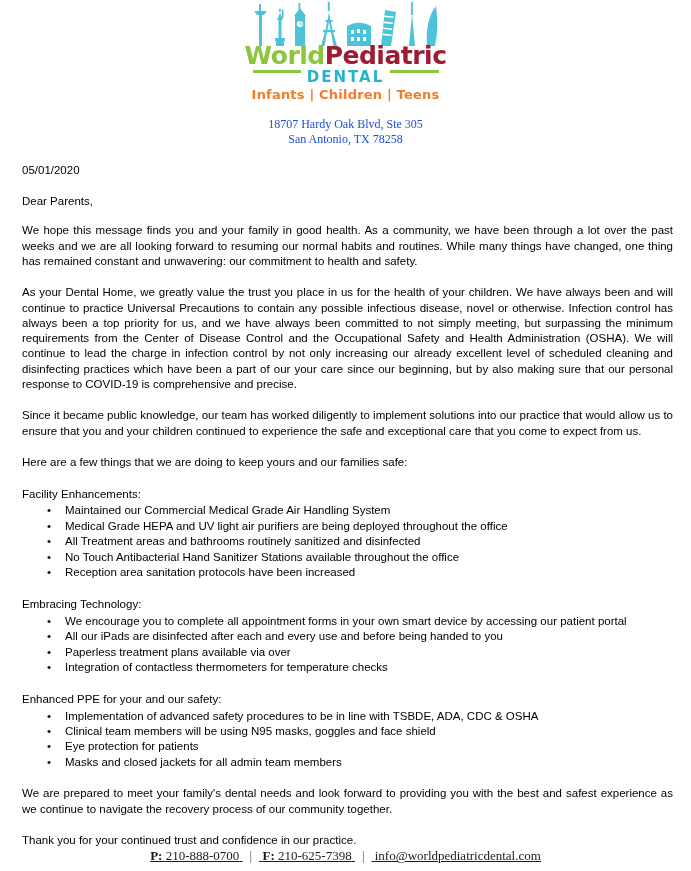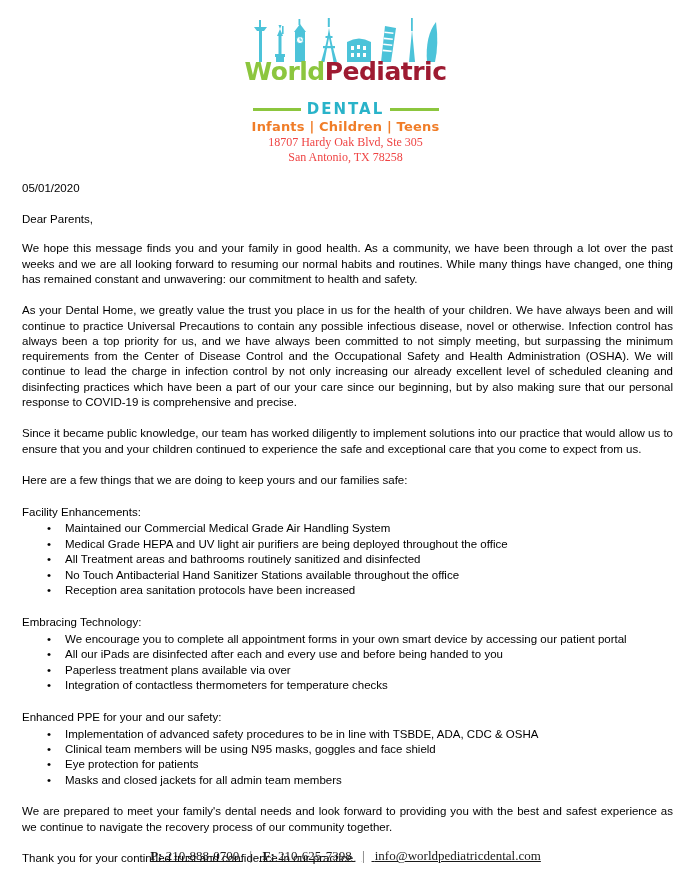--- a/index.html
+++ b/index.html
@@ -13,21 +13,21 @@
     height: 871px;
     font-family: "Liberation Sans", sans-serif;
     color: #000000;
     position: relative;
     overflow: hidden;
   }
 
   
   .letterhead {
     width: 100%;
-    padding-top: 16px;
+    padding-top: 0;
     display: flex;
     flex-direction: column;
     align-items: center;
   }
   .logo-block {
     display: flex;
     flex-direction: column;
     align-items: center;
     width: 240px;
   }
@@ -43,24 +43,24 @@
     font-weight: bold;
     line-height: 1;
     letter-spacing: -0.5px;
     white-space: nowrap;
   }
   .wm-world { color: #8cc63e; }
   .wm-ped   { color: #9e1b32; }
 
   .dental-row {
     display: flex;
-    align-items: center;
+    align-items: flex-start;
     justify-content: center;
     width: 186px;
-    margin-top: 18px;
+    margin-top: 2px;
   }
   .dental-rule {
     flex: 1 1 auto;
     height: 3px;
     background: #8cc63e;
   }
   .dental-word {
     font-family: "DejaVu Sans", sans-serif;
     font-size: 15px;
     font-weight: bold;
@@ -74,24 +74,24 @@
     font-size: 13px;
     font-weight: bold;
     color: #f07d28;
     letter-spacing: 0.2px;
     margin-top: 3px;
     line-height: 1.1;
   }
   .addr {
     font-family: "Liberation Serif", serif;
     font-size: 12px;
-    color: #ef4444;
+    color: #1d4ed8;
     line-height: 1.22;
     text-align: center;
-    margin-top: 1px;
+    margin-top: 15px;
   }
 
   
   .letter {
     padding: 0 14px 0 22px;
     margin-top: 16px;
   }
   .ltr-date {
     font-size: 11.5px;
     line-height: 1.3;

